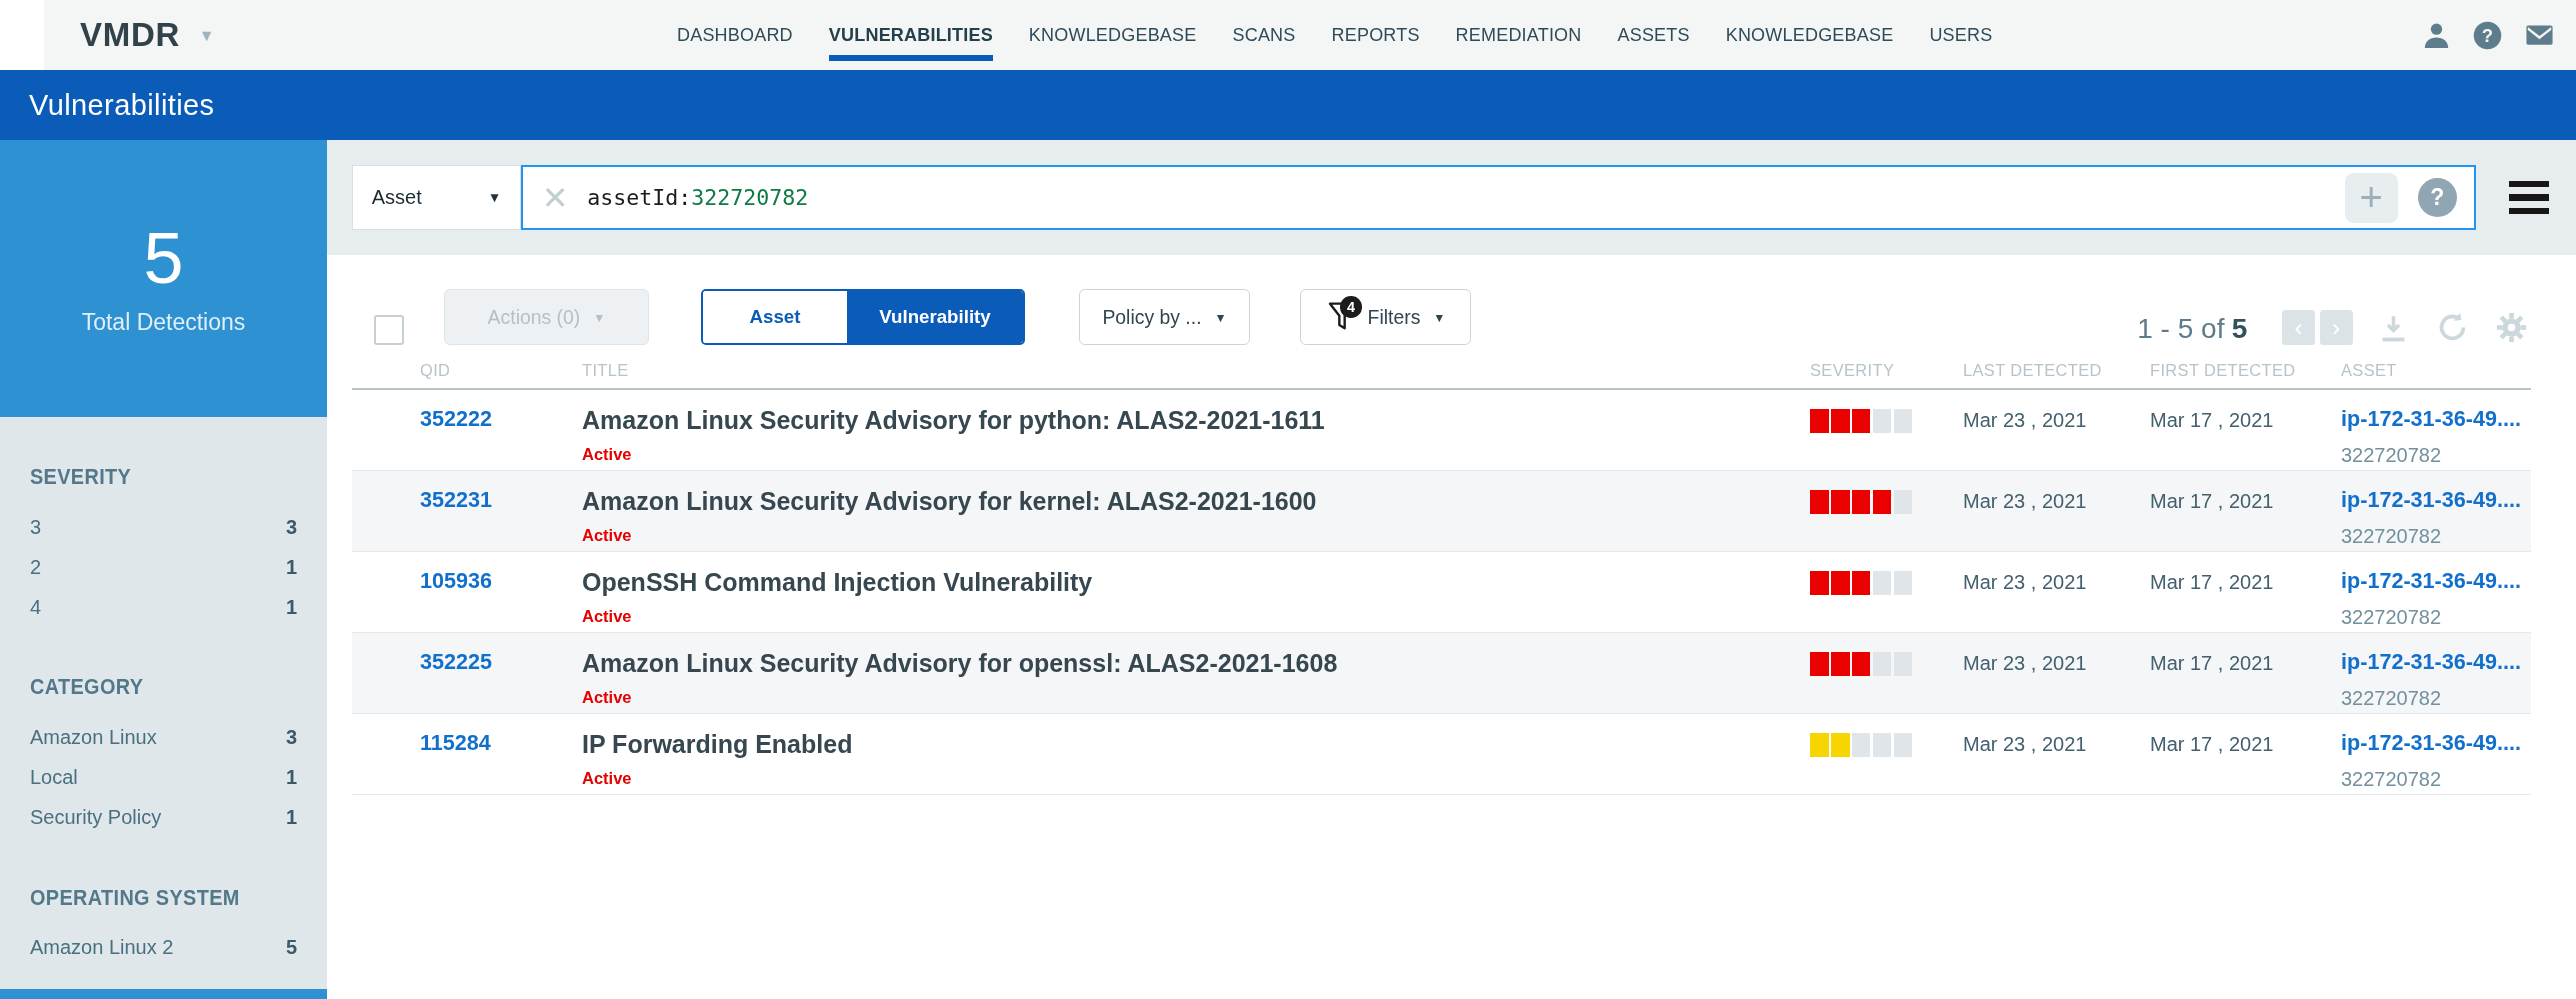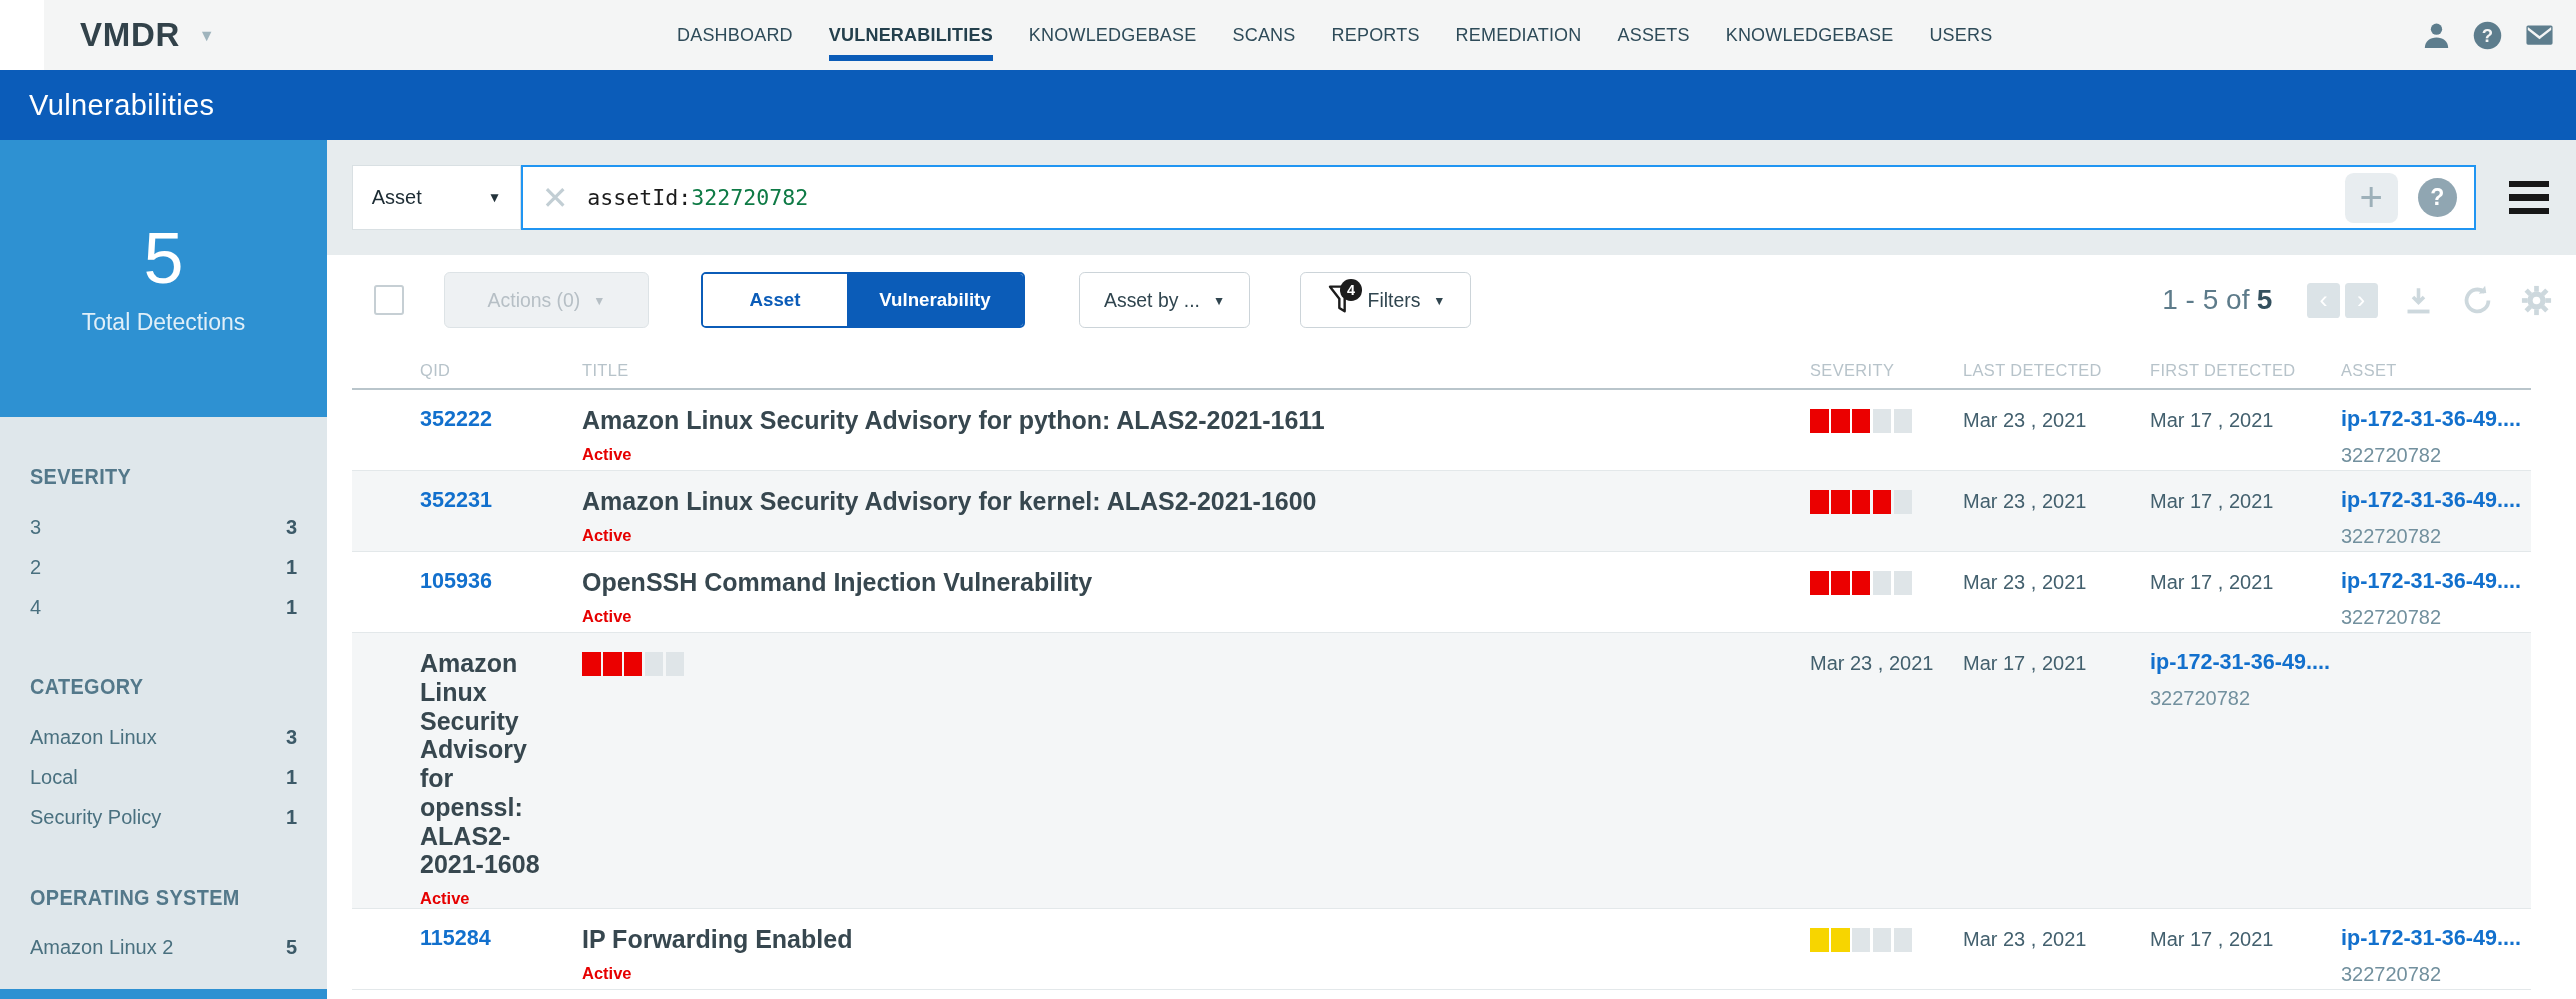--- a/index.html
+++ b/index.html
@@ -48,21 +48,21 @@
   .search-input { flex:1; height:65px; background:#ffffff; border:2.2px solid #2095f2; display:flex; align-items:center; padding:0 17.3px 0 18.7px; min-width:0; }
   .clear-x { font-size:32px; color:#c2ced4; font-weight:400; line-height:1; cursor:pointer; flex:none; }
   .query { margin-left:18.7px; font-family:"DejaVu Sans Mono", monospace; font-size:21.6px; color:#1b1b1b; white-space:nowrap; flex:1; min-width:0; }
   .query .qval { color:#0e7a45; }
   .add-btn { width:53px; height:50px; border-radius:8.6px; background:#e8edf0; display:flex; align-items:center; justify-content:center; font-size:40px; font-weight:300; color:#9db0b9; cursor:pointer; flex:none; }
   .help-circle { width:39px; height:39px; border-radius:50%; background:#90a6b2; color:#ffffff; font-size:23px; font-weight:700; display:flex; align-items:center; justify-content:center; margin-left:20px; cursor:pointer; flex:none; }
   .hamburger { margin-left:33px; width:40px; display:flex; flex-direction:column; gap:7.2px; cursor:pointer; flex:none; }
   .hamburger span { display:block; height:6.5px; background:#171717; }
 
   
-  .toolbar { height:90px; background:#ffffff; display:flex; align-items:center; padding-left:47px; padding-right:22px; }
+  .toolbar { height:90px; background:#ffffff; display:flex; align-items:flex-end; padding-left:47px; padding-right:47px; }
   .chk { width:30px; height:30px; border:2.2px solid #c6cfd4; border-radius:2.9px; background:#fff; cursor:pointer; flex:none; }
   .btn { display:flex; align-items:center; justify-content:center; height:56px; border-radius:5.8px; font-size:19.4px; cursor:pointer; white-space:nowrap; }
   .btn .caret { font-size:12.2px; margin-left:13px; transform:translateY(0.7px); }
   .btn-actions { margin-left:40px; width:205px; background:#eef1f3; border:1.4px solid #dde3e6; color:#b6bfc5; }
   .seggroup { margin-left:52px; display:flex; border:2.2px solid #0b5cb8; border-radius:5px; overflow:hidden; height:56px; }
   .seg { display:flex; align-items:center; justify-content:center; font-size:18.7px; font-weight:700; cursor:pointer; }
   .seg-asset { width:144px; background:#ffffff; color:#0b5cb8; }
   .seg-vuln  { width:176px; background:#0b5cb8; color:#ffffff; }
   .btn-group { margin-left:54px; width:171px; background:#fff; border:1.4px solid #ccd4d9; color:#30454f; }
   .btn-filters { margin-left:50px; width:171px; background:#fff; border:1.4px solid #ccd4d9; color:#30454f; position:relative; }
@@ -229,21 +229,21 @@
         <span>Actions (0)</span>
           <span class="caret">▼</span>
       </div>
 
       <div class="seggroup">
         <div class="seg seg-asset">Asset</div>
         <div class="seg seg-vuln">Vulnerability</div>
       </div>
 
       <div class="btn btn-group">
-        <span>Asset by ...</span>
+        <span>Policy by ...</span>
           <span class="caret">▼</span>
       </div>
 
       <div class="btn btn-filters">
         <span class="funnel-wrap">
           <svg width="32" height="36" viewBox="0 0 24 26">
               <path d="M3 3h18l-7 9v9.5l-4-2.5v-7z" fill="none" stroke="#1c1c1c" stroke-width="1.8" stroke-linejoin="round"></path>
             </svg>
           <span class="funnel-badge">4</span>
         </span>
@@ -362,20 +362,21 @@
     <div class="dt">Mar 23 , 2021</div>
     <div class="dt">Mar 17 , 2021</div>
     <div class="asset">
       <div class="an">ip-172-31-36-49....</div>
       <div class="ai">322720782</div>
     </div>
   </div>
 
   <div class="trow alt">
     <div></div>
+    <div class="qid"><a>352225</a></div>
     <div class="ttl">
       <div class="t">Amazon Linux Security Advisory for openssl: ALAS2-2021-1608</div>
       <div class="status">Active</div>
     </div>
     <div class="sevbars">
               <span class="on-red"></span>
               <span class="on-red"></span>
               <span class="on-red"></span>
               <span></span>
               <span></span>

